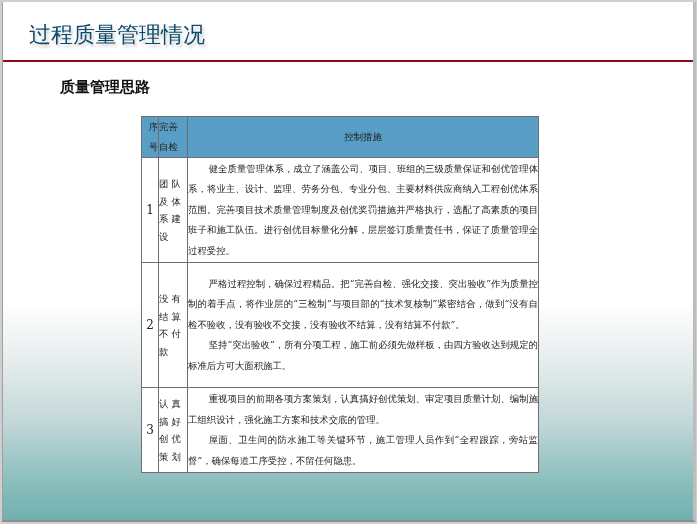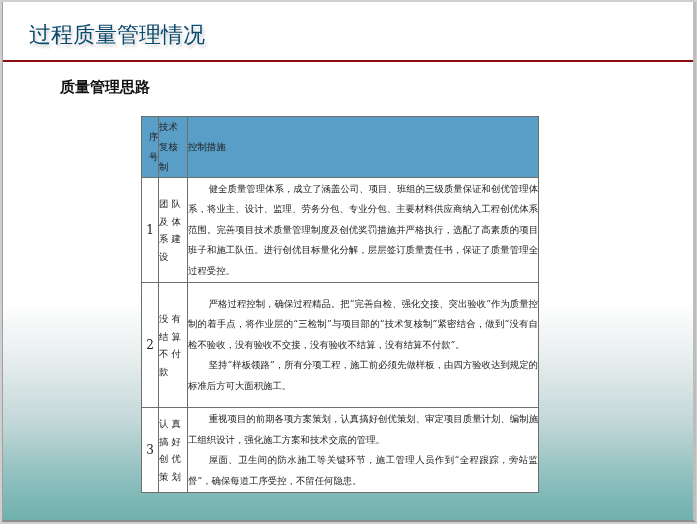--- a/index.html
+++ b/index.html
@@ -7,58 +7,58 @@
     .slide { position:absolute; left:2px; top:2px; width:690px; height:518px; background:#fff; border-right:3px solid #bdbdbd; border-bottom:2px solid #8e8e8e; border-left:1px solid #a0a0a0; overflow:hidden; }
     .bottom-grad { position:absolute; left:0; right:0; top:300px; bottom:0; background:linear-gradient(to bottom, #ffffff 0%, #e8eeee 25%, #c3d7d8 55%, #8fc0bf 80%, #6fb1ae 100%); }
     .title { position:absolute; left:26px; top:18px; font-size:22px; color:#0c4a6e; letter-spacing:0px; text-shadow: 2px 3px 3px rgba(120,120,120,0.35); font-family:Liberation Mono, monospace; }
     .rule { position:absolute; left:0; right:0; top:58px; height:2px; background:#8b0c0c; }
     .subtitle { position:absolute; left:57px; top:76px; font-size:15px; font-weight:bold; color:#111; }
     table.t { position:absolute; left:141px; top:116px; width:398px; border-collapse:collapse; background:#fff; font-family:"DejaVu Serif", serif; font-size:9.4px; color:#222; }
     table.t td, table.t th { border:1px solid #6e6e6e; padding:0; vertical-align:middle; }
     table.t th { background:#589ec6; font-weight:normal; color:#222; line-height:20px; font-family:"DejaVu Sans", sans-serif; }
     th.c1 { width:16px; text-align:right; }
     th.c2 { width:28px; text-align:left; padding-left:3px; }
-    th.c3 { text-align:left; }
+    th.c3 { text-align:center; }
     td.num { text-align:center; font-size:12px; }
     td.cat { font-family:Liberation Sans, sans-serif; line-height:17.5px; padding:2px 1px 2px 3px; letter-spacing:3px; word-break:break-all; }
     td.desc { padding:3px 4px 3px 4px; line-height:20.5px; text-align:justify; }
     td.desc p { margin:0; text-indent:2.2em; }
   </style>
 </head>
 <body>
 
 <div class="slide">
   <div class="bottom-grad"></div>
   <div class="title">过程质量管理情况</div>
   <div class="rule"></div>
   <div class="subtitle">质量管理思路</div>
 </div>
 
 <table class="t">
   <thead>
     <tr>
       <th class="c1">序号</th>
-      <th class="c2">技术复核制</th>
+      <th class="c2">完善自检</th>
       <th class="c3">控制措施</th>
     </tr>
   </thead>
   <tbody>
     <tr style="height:105px">
       <td class="num">1</td>
       <td class="cat">团队及体系建设</td>
       <td class="desc">
         <p>健全质量管理体系，成立了涵盖公司、项目、班组的三级质量保证和创优管理体系，将业主、设计、监理、劳务分包、专业分包、主要材料供应商纳入工程创优体系范围。完善项目技术质量管理制度及创优奖罚措施并严格执行，选配了高素质的项目班子和施工队伍。进行创优目标量化分解，层层签订质量责任书，保证了质量管理全过程受控。</p>
       </td>
     </tr>
     <tr style="height:125px">
       <td class="num">2</td>
       <td class="cat">没有结算不付款</td>
       <td class="desc">
         <p>严格过程控制，确保过程精品。把“完善自检、强化交接、突出验收”作为质量控制的着手点，将作业层的“三检制”与项目部的“技术复核制”紧密结合，做到“没有自检不验收，没有验收不交接，没有验收不结算，没有结算不付款”。</p>
-        <p>坚持“样板领路”，所有分项工程，施工前必须先做样板，由四方验收达到规定的标准后方可大面积施工。</p>
+        <p>坚持“突出验收”，所有分项工程，施工前必须先做样板，由四方验收达到规定的标准后方可大面积施工。</p>
       </td>
     </tr>
     <tr style="height:85px">
       <td class="num">3</td>
       <td class="cat">认真搞好创优策划</td>
       <td class="desc">
         <p>重视项目的前期各项方案策划，认真搞好创优策划、审定项目质量计划、编制施工组织设计，强化施工方案和技术交底的管理。</p>
         <p>屋面、卫生间的防水施工等关键环节，施工管理人员作到“全程跟踪，旁站监督”，确保每道工序受控，不留任何隐患。</p>
       </td>
     </tr>

